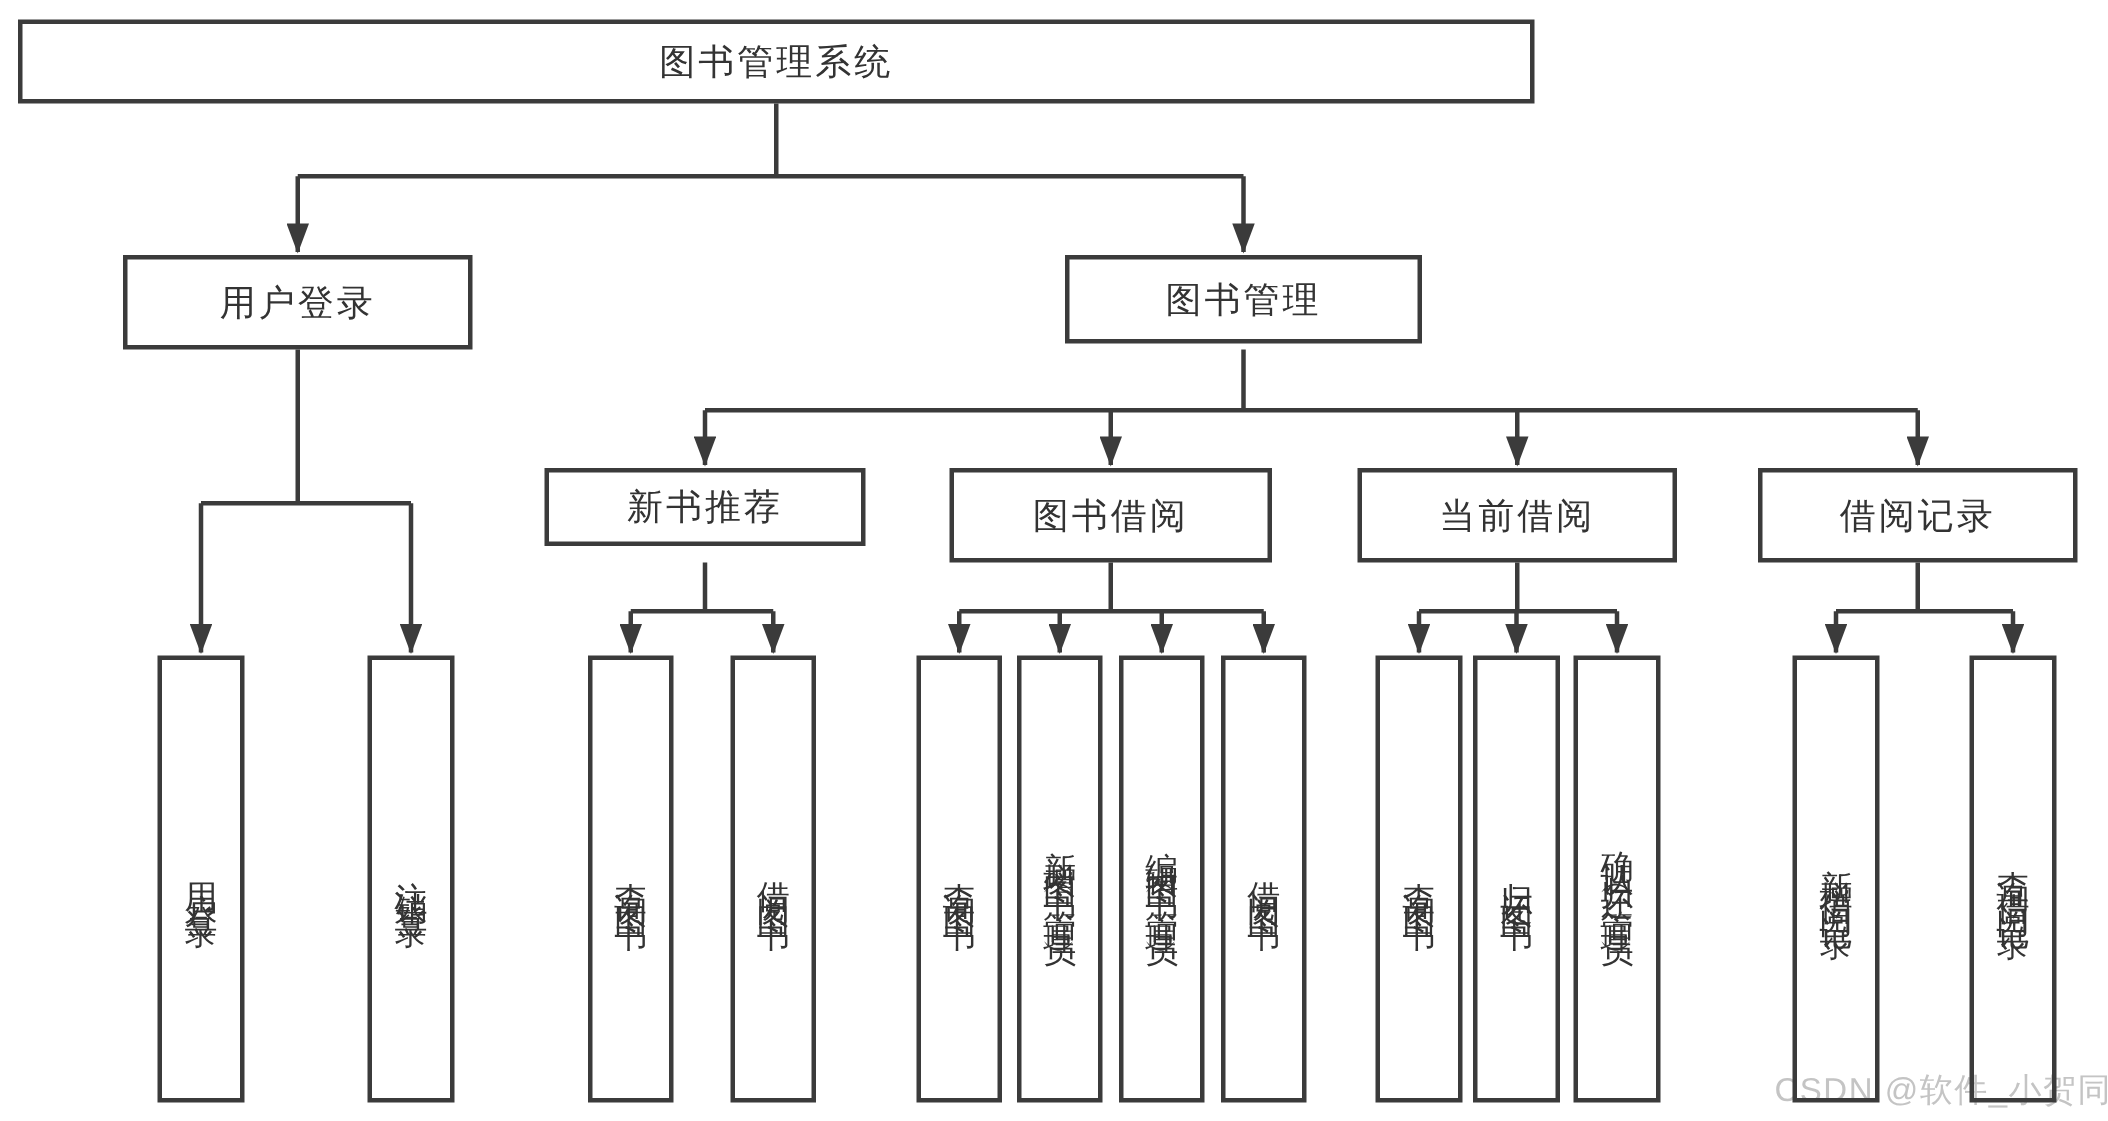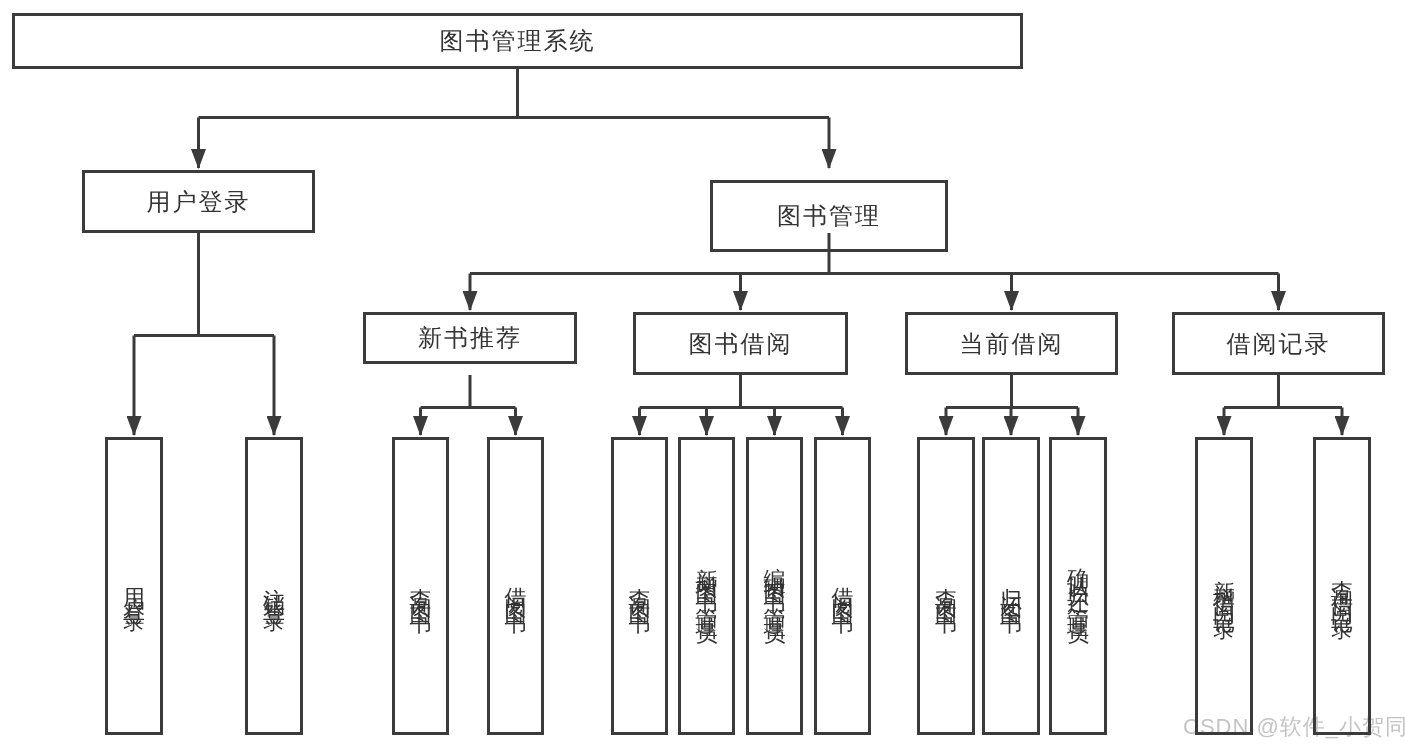--- a/index.html
+++ b/index.html
@@ -111,21 +111,21 @@
 
   <div class="watermark">CSDN @软件_小贺同学</div>
 
   <div class="node h" style="left:12px;top:13px;width:1011px;height:56px">
     <span>图书管理系统</span>
   </div>
 
   <div class="node h" style="left:82px;top:170px;width:233px;height:63px">
     <span>用户登录</span>
   </div>
-  <div class="node h" style="left:710px;top:180px;width:238px;height:72px">
+  <div class="node h" style="left:710px;top:170px;width:238px;height:59px">
     <span>图书管理</span>
   </div>
 
   <div class="node h" style="left:363px;top:312px;width:214px;height:52px">
     <span>新书推荐</span>
   </div>
   <div class="node h" style="left:905px;top:312px;width:213px;height:63px">
     <span>当前借阅</span>
   </div>
   <div class="node h" style="left:633px;top:312px;width:215px;height:63px">

